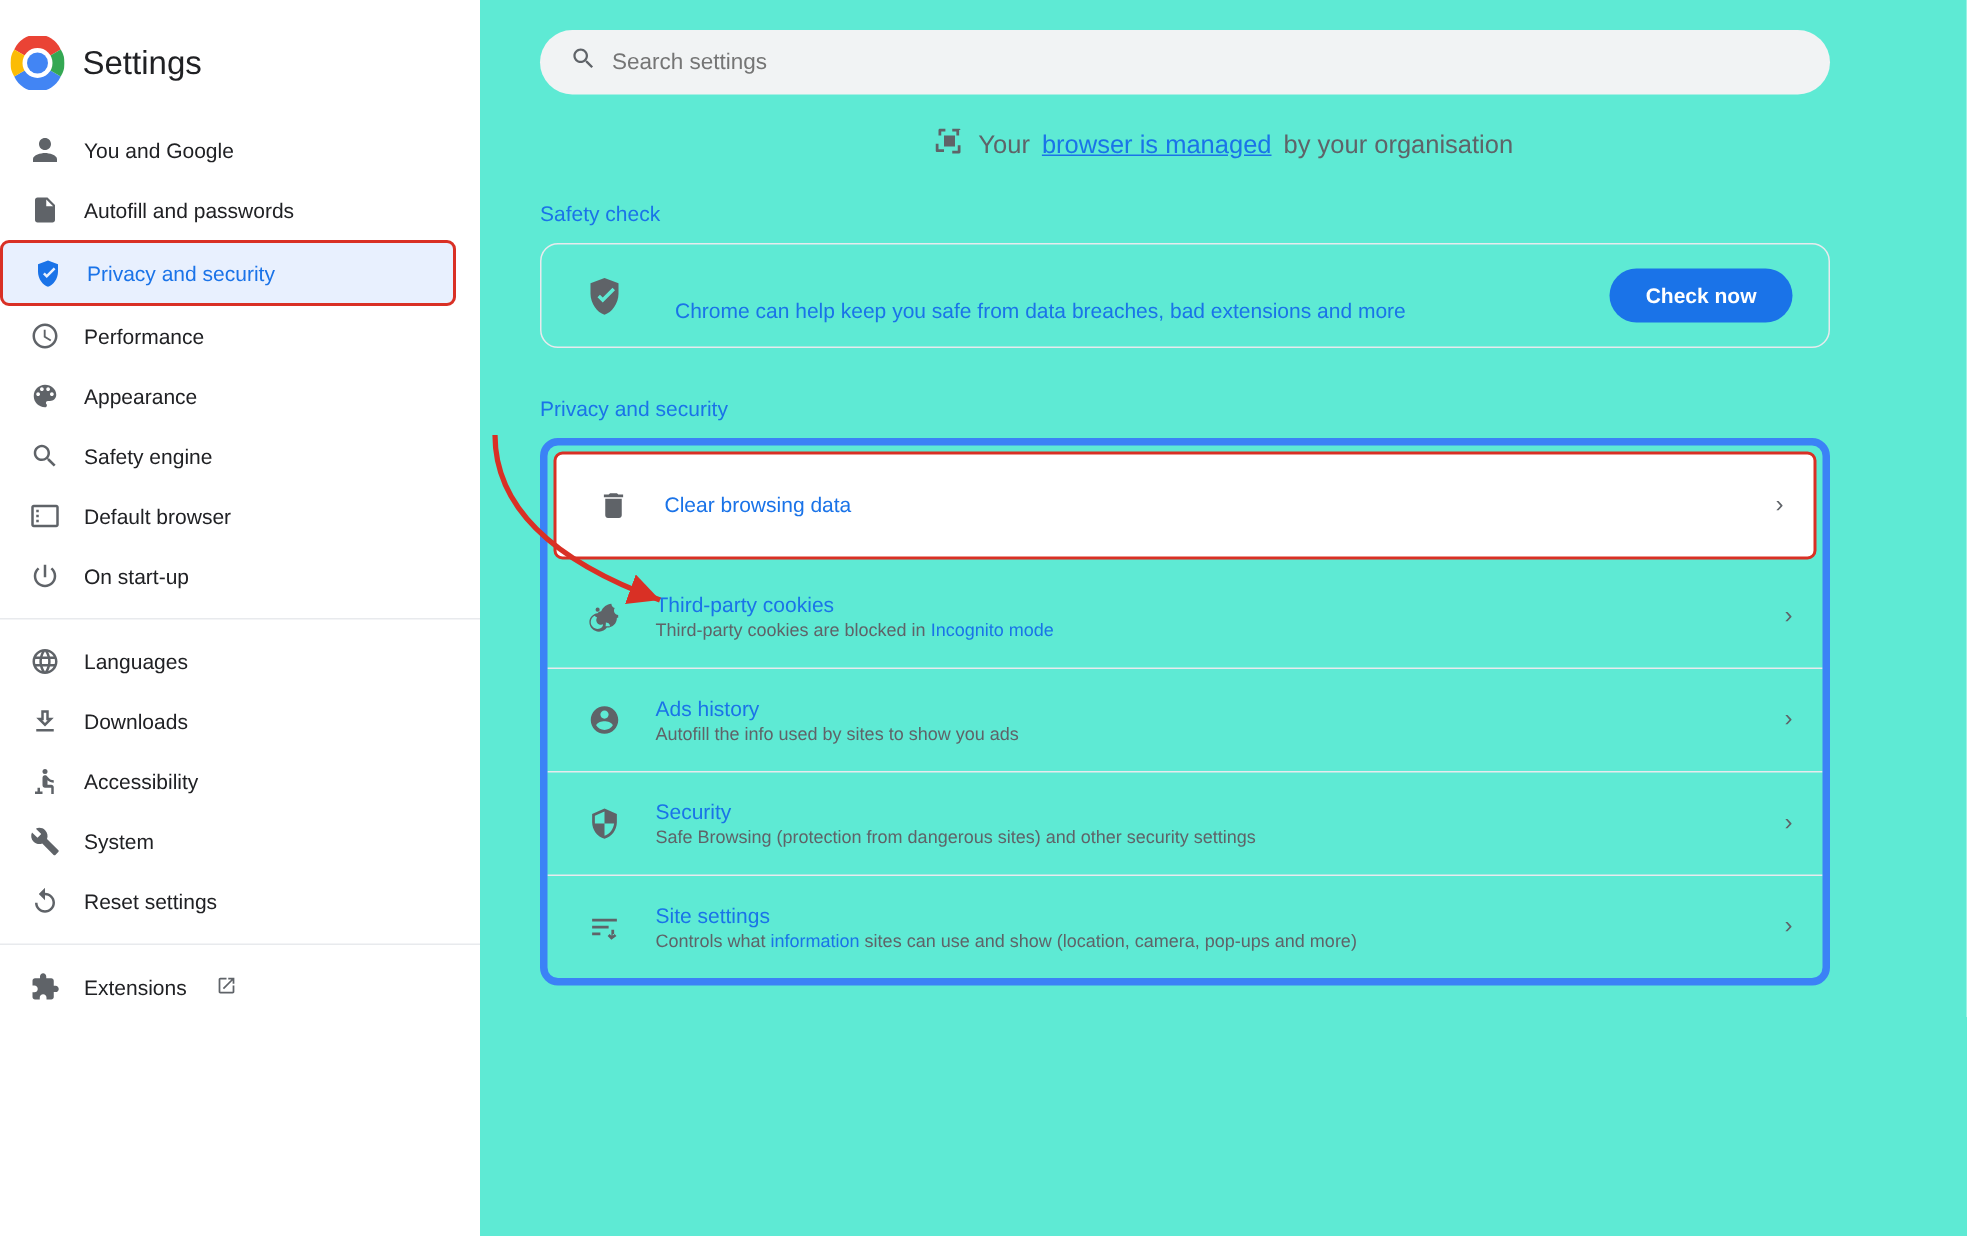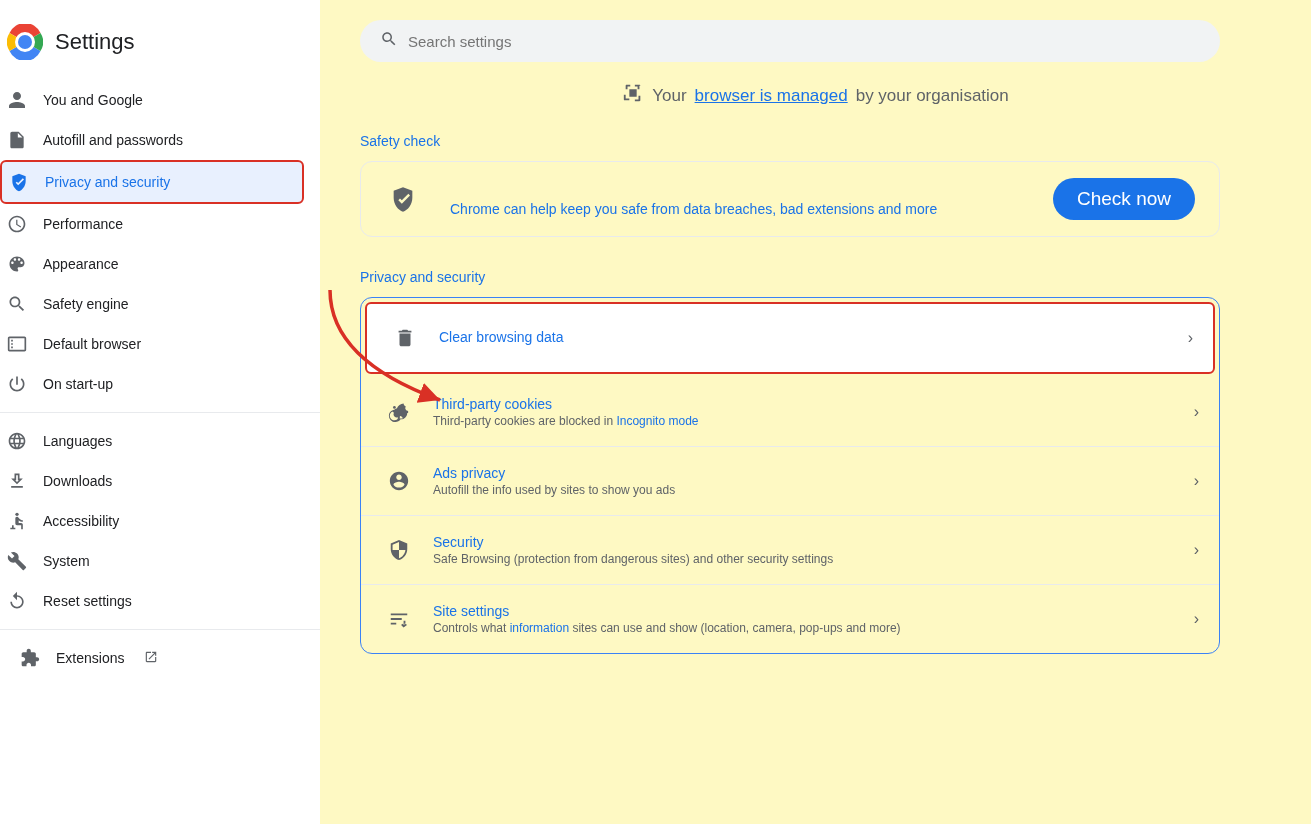--- a/index.html
+++ b/index.html
@@ -38,21 +38,21 @@
     .settings-title {
       font-size: 22px;
       font-weight: 400;
       color: #202124;
     }
 
     .sidebar-item {
       display: flex;
       align-items: center;
       gap: 16px;
-      padding: 10px 16px 10px 7px;
+      padding: 10px 16px 10px 20px;
       cursor: pointer;
       border-radius: 0 24px 24px 0;
       margin-right: 16px;
       font-size: 14px;
       color: #202124;
       position: relative;
     }
 
     .sidebar-item.active {
       background: #e8f0fe;
@@ -87,21 +87,21 @@
       height: 1px;
       background: #e8eaed;
       margin: 8px 0;
     }
 
     
     .main-content {
       flex: 1;
       padding: 20px 40px;
       overflow-y: auto;
-      background: #fef9c3;
+      background: #5eead4;
     }
 
     .search-bar-container {
       margin-bottom: 20px;
     }
 
     .search-bar {
       display: flex;
       align-items: center;
       background: #f1f3f4;
@@ -175,29 +175,29 @@
       font-size: 14px;
       color: #1a73e8;
     }
 
     .check-now-btn {
       background: #1a73e8;
       color: #fff;
       border: none;
       border-radius: 24px;
       padding: 10px 24px;
-      font-size: 19px;
-      font-weight: 400;
+      font-size: 14px;
+      font-weight: 700;
       cursor: pointer;
       white-space: nowrap;
     }
 
     
     .privacy-card {
-      border: 1px solid #3b82f6;
+      border: 5px solid #3b82f6;
       border-radius: 12px;
       max-width: 860px;
       overflow: hidden;
     }
 
     .privacy-item {
       display: flex;
       align-items: center;
       padding: 16px 20px;
       border-bottom: 1px solid #e8eaed;
@@ -514,21 +514,21 @@
       <div class="privacy-item-icon">
         <svg width="22" height="22" viewBox="0 0 24 24" fill="#5f6368">
             <path d="M12 2C6.48 2 2 6.48 2 12s4.48 10 10 10 10-4.48 10-10S17.52 2 12 2zm0 3c1.66 0 3 1.34 3 3s-1.34 3-3 3-3-1.34-3-3 1.34-3 3-3zm0 14.2c-2.5 0-4.71-1.28-6-3.22.03-1.99 4-3.08 6-3.08 1.99 0 5.97 1.09 6 3.08-1.29 1.94-3.5 3.22-6 3.22z"></path>
             <path d="M2 12C2 6.48 6.48 2 12 2s10 4.48 10 10-4.48 10-10 10S2 17.52 2 12zm11.5-1H17v-1.5h-3.5V8H12v1.5H8.5V11H12v5h1.5v-5z" style="display:none"></path>
           </svg>
         <svg width="22" height="22" viewBox="0 0 24 24" fill="#5f6368" style="position:absolute;">
             <path d="M12 2C6.48 2 2 6.48 2 12s4.48 10 10 10 10-4.48 10-10S17.52 2 12 2zm-1 15H9V8h2v9zm4 0h-2V8h2v9z" style="display:none"></path>
           </svg>
       </div>
       <div class="privacy-item-content">
-        <div class="privacy-item-title">Ads privacy</div>
+        <div class="privacy-item-title">Ads history</div>
         <div class="privacy-item-subtitle">Autofill the info used by sites to show you ads</div>
       </div>
       <span class="chevron">›</span>
     </div>
 
     <div class="privacy-item">
       <div class="privacy-item-icon">
         <svg width="22" height="22" viewBox="0 0 24 24" fill="#5f6368">
             <path d="M12 1L3 5v6c0 5.55 3.84 10.74 9 12 5.16-1.26 9-6.45 9-12V5l-9-4zm0 10.99h7c-.53 4.12-3.28 7.79-7 8.94V12H5V6.3l7-3.11v8.8z"></path>
           </svg>

